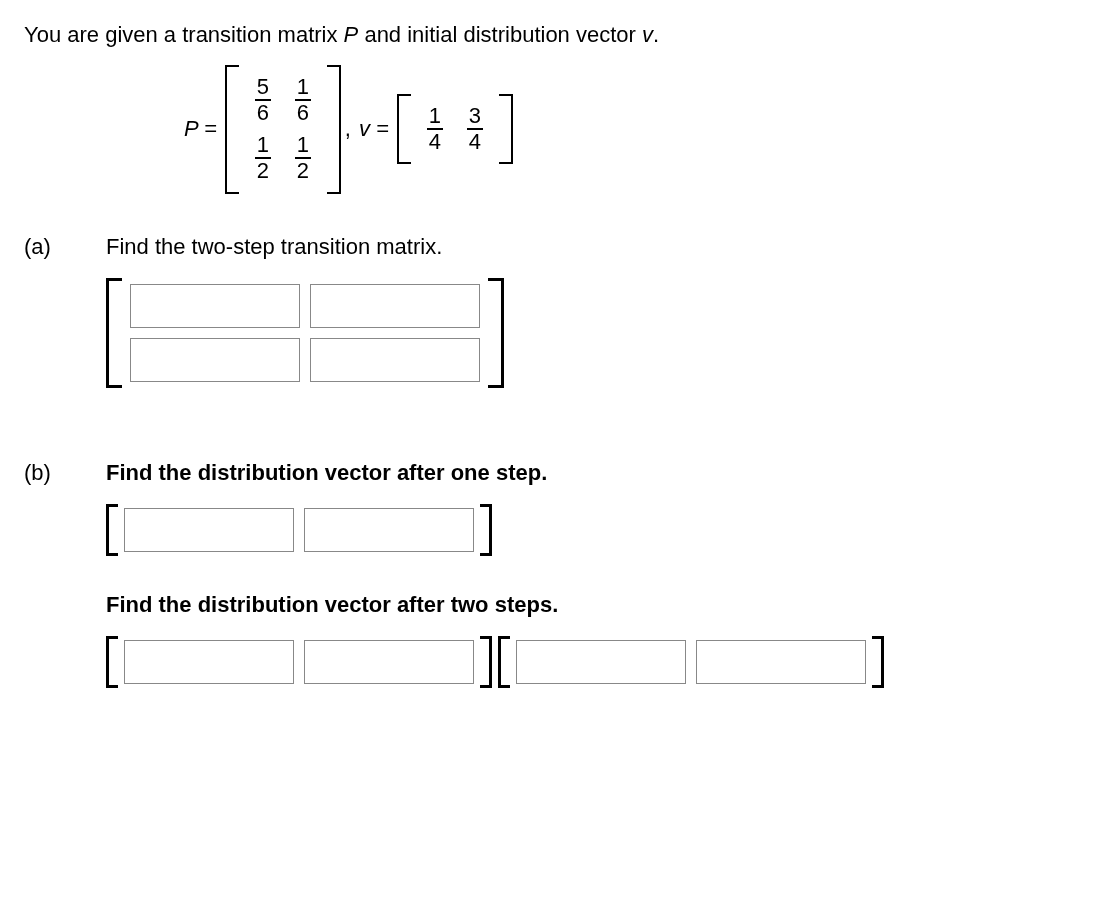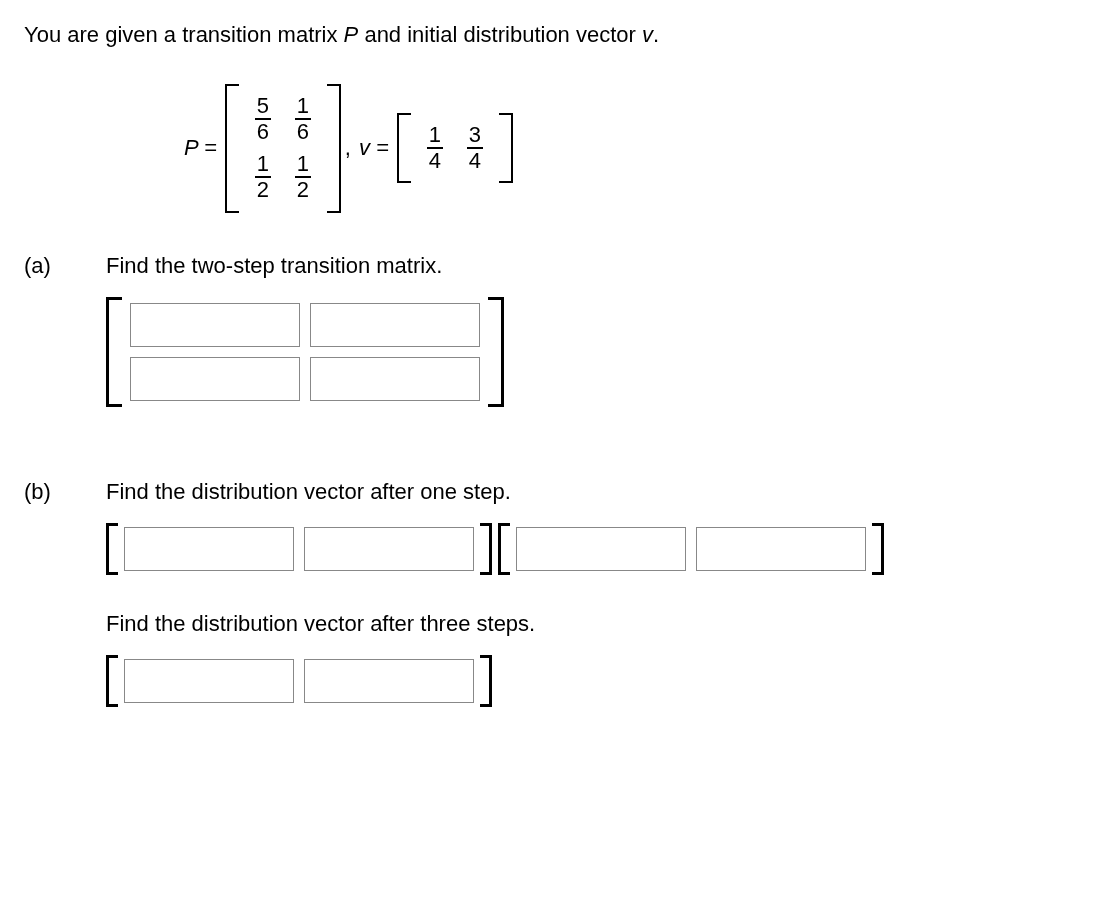--- a/index.html
+++ b/index.html
@@ -9,21 +9,21 @@
     }
     body {
       font-family: Arial, Helvetica, sans-serif;
       font-size: 22px;
       color: #000;
       background: #fff;
       padding: 20px 24px;
       width: 1114px;
     }
     .problem-intro {
-      margin-bottom: 33px;
+      margin-bottom: 14px;
       line-height: 1.4;
     }
     .italic {
       font-style: italic;
     }
     .matrix-setup {
       display: flex;
       align-items: center;
       justify-content: flex-start;
       margin-left: 160px;
@@ -161,20 +161,21 @@
       border-bottom: 3px solid #000;
       border-right: 3px solid #000;
     }
     .vec-content {
       display: flex;
       gap: 10px;
       padding: 4px 6px;
     }
     .sub-prompt {
       margin-bottom: 18px;
+      font-weight: bold;
     }
   </style>
 </head>
 <body>
 
 <div class="problem-intro">
   <span>You are given a transition matrix </span><span class="italic">P</span><span> and initial distribution vector </span><span class="italic">v</span><span>.</span>
 </div>
 
 <div class="matrix-setup">
@@ -277,30 +278,30 @@
     <div class="sub-prompt">Find the distribution vector after one step.</div>
     <div class="answer-vector">
       <div class="vec-bracket-left"></div>
       <div class="vec-content">
         <input type="text" class="answer-input" style="">
         <input type="text" class="answer-input" style="">
       </div>
       <div class="vec-bracket-right"></div>
     </div>
 
+    <div class="sub-prompt">Find the distribution vector after two steps.</div>
     <div class="answer-vector">
       <div class="vec-bracket-left"></div>
       <div class="vec-content">
         <input type="text" class="answer-input" style="">
         <input type="text" class="answer-input" style="">
       </div>
       <div class="vec-bracket-right"></div>
     </div>
 
-    <div class="sub-prompt">Find the distribution vector after three steps.</div>
     <div class="answer-vector" style="margin-bottom:0;">
       <div class="vec-bracket-left"></div>
       <div class="vec-content">
         <input type="text" class="answer-input" style="">
         <input type="text" class="answer-input" style="">
       </div>
       <div class="vec-bracket-right"></div>
     </div>
 
   </div>

